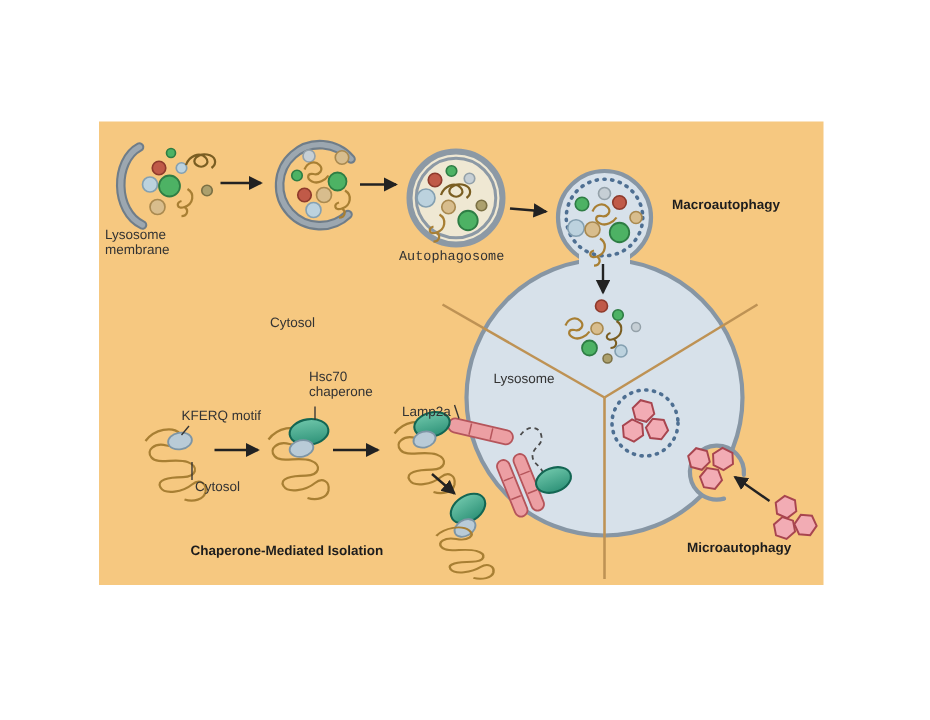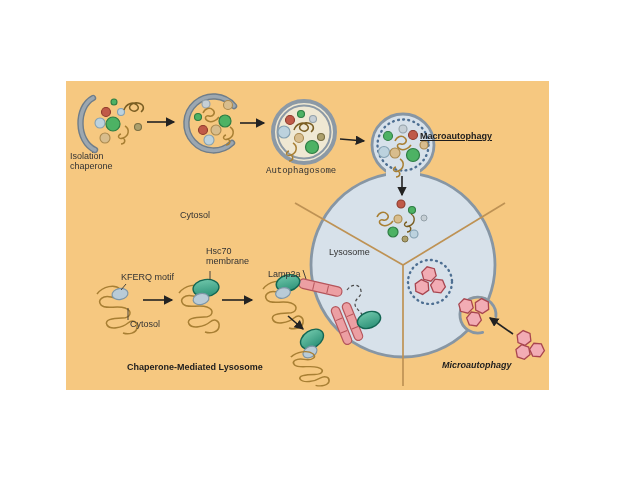--- a/index.html
+++ b/index.html
@@ -188,25 +188,25 @@
       <line x1="26.7" y1="-3.4" x2="26.7" y2="3.4" stroke="#B5555B" stroke-width="1"></line>
     </g>
     <path d="M347,290 C352,283 360,284 361,291 C362,297 355,298 355,304 C355,309 360,310 362,315" fill="none" stroke="#4a4a4a" stroke-width="1.2" stroke-dasharray="3 2.5"></path>
     <ellipse transform="translate(369,320) rotate(-20)" rx="12" ry="8" fill="url(#grnHsc)" stroke="#136653" stroke-width="1.4"></ellipse>
     <ellipse transform="translate(312,339) rotate(-33)" rx="12.5" ry="8.5" fill="url(#grnHsc)" stroke="#136653" stroke-width="1.4"></ellipse>
     <ellipse transform="translate(310,352) rotate(-30)" rx="7.5" ry="5.2" fill="#B9CBD7" stroke="#7D95A5" stroke-width="1.2"></ellipse>
     <use href="#sq-tangle" transform="translate(289,350) scale(0.95,0.72)" fill="none" stroke="#A87F33" stroke-width="1.8"></use>
   </g>
 </svg>
 
-<div class="lbl" style="left:70px;top:151px;width:64px;">Isolation chaperone</div>
+<div class="lbl" style="left:70px;top:151px;width:64px;">Lysosome membrane</div>
 <div class="lbl nowrap" style="left:266px;top:166px;font-family:Liberation Mono, monospace;">Autophagosome</div>
-<div class="lbl bold nowrap" style="left:420px;top:131px;text-decoration:underline;">Macroautophagy</div>
+<div class="lbl bold nowrap" style="left:448px;top:131px;">Macroautophagy</div>
 <div class="lbl nowrap" style="left:180px;top:198px;margin-top:12px;">Cytosol</div>
 <div class="lbl nowrap" style="left:329px;top:247px;">Lysosome</div>
-<div class="lbl" style="left:206px;top:246px;width:56px;">Hsc70 membrane</div>
+<div class="lbl" style="left:206px;top:246px;width:56px;">Hsc70 chaperone</div>
 <div class="lbl nowrap" style="left:268px;top:269px;">Lamp2a</div>
 <div class="lbl nowrap" style="left:121px;top:272px;">KFERQ motif</div>
 <div class="lbl nowrap" style="left:130px;top:319px;">Cytosol</div>
-<div class="lbl bold nowrap" style="left:127px;top:362px;">Chaperone-Mediated Lysosome</div>
-<div class="lbl bold nowrap" style="left:442px;top:360px;font-style:italic;">Microautophagy</div>
+<div class="lbl bold nowrap" style="left:127px;top:362px;">Chaperone-Mediated Isolation</div>
+<div class="lbl bold nowrap" style="left:458px;top:360px;">Microautophagy</div>
 
 </div>
 
 </body></html>

